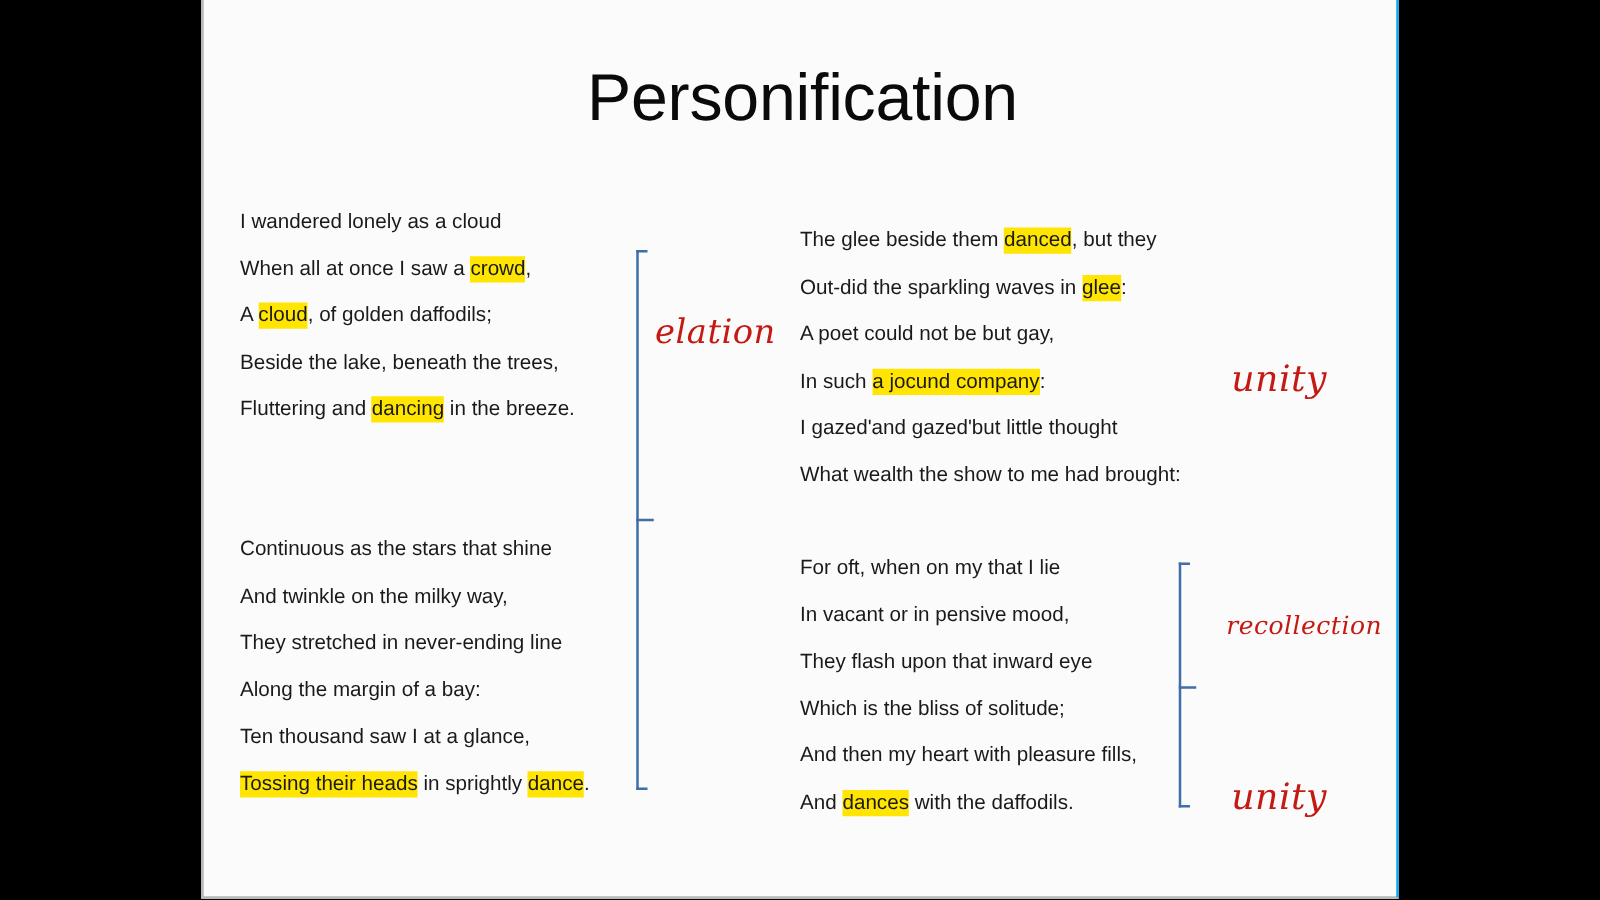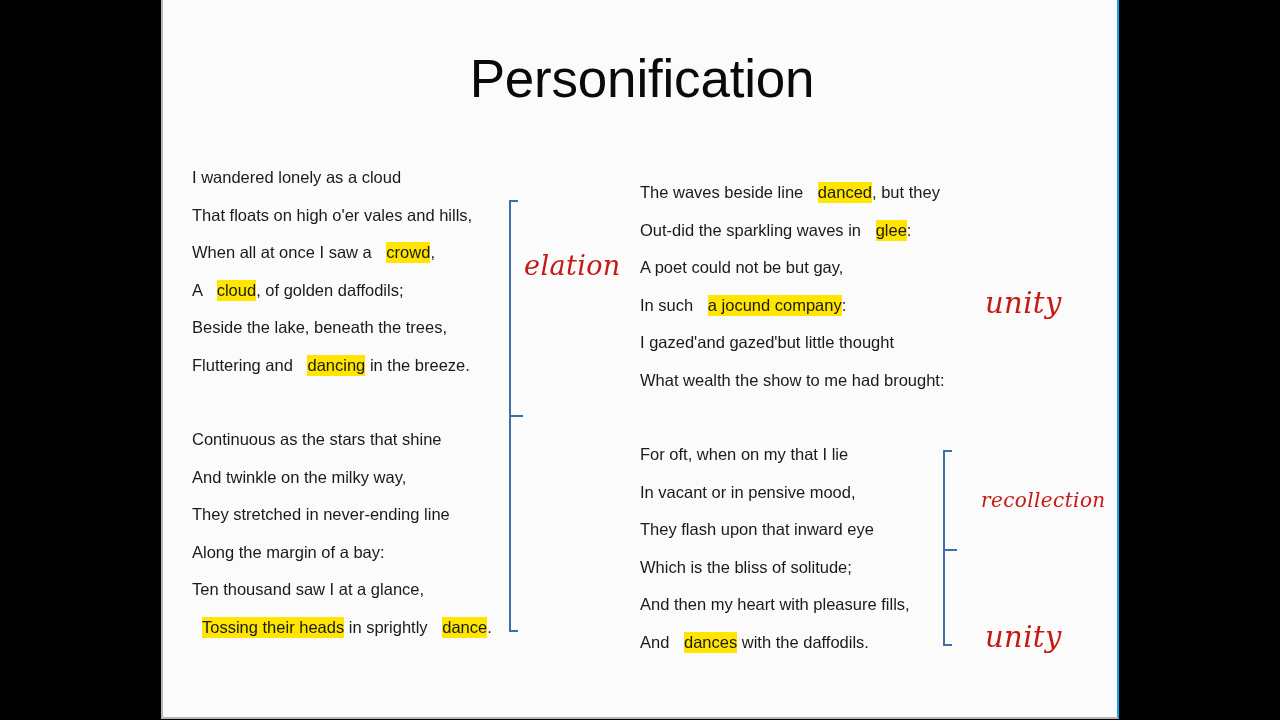--- a/index.html
+++ b/index.html
@@ -69,21 +69,20 @@
   }
   .poem-line {
     height: 37.5px;
     line-height: 37.5px;
     white-space: nowrap;
   }
   .hl {
     background: #ffe500;
     padding: 1px 0 2px 0;
     box-decoration-break: clone;
-    margin-left: 10px;
     -webkit-box-decoration-break: clone;
   }
 
   
   #stanza1 { left: 29px;  top: 159px; }
   #stanza2 { left: 29px;  top: 421px; }
   #stanza3 { left: 477px; top: 174px; }
   #stanza4 { left: 477px; top: 436px; }
 
   
@@ -143,38 +142,37 @@
 
   <div class="bar-left"></div>
   <div class="bar-right"></div>
 
   <div id="slide">
 
     <div id="title">Personification</div>
 
     <div class="poem-col" id="stanza1">
         <div class="poem-line"><span>I wandered lonely as a cloud</span></div>
-        <div class="poem-line"><span>That floats on high o'er vales and hills,</span></div>
         <div class="poem-line"><span>When all at once I saw a </span><span class="hl">crowd</span><span>,</span></div>
         <div class="poem-line"><span>A </span><span class="hl">cloud</span><span>, of golden daffodils;</span></div>
         <div class="poem-line"><span>Beside the lake, beneath the trees,</span></div>
         <div class="poem-line"><span>Fluttering and </span><span class="hl">dancing</span><span> in the breeze.</span></div>
       </div>
 
     <div class="poem-col" id="stanza2">
         <div class="poem-line"><span>Continuous as the stars that shine</span></div>
         <div class="poem-line"><span>And twinkle on the milky way,</span></div>
         <div class="poem-line"><span>They stretched in never-ending line</span></div>
         <div class="poem-line"><span>Along the margin of a bay:</span></div>
         <div class="poem-line"><span>Ten thousand saw I at a glance,</span></div>
         <div class="poem-line"><span class="hl">Tossing their heads</span><span> in sprightly </span><span class="hl">dance</span><span>.</span></div>
       </div>
 
     <div class="poem-col" id="stanza3">
-        <div class="poem-line"><span>The waves beside line </span><span class="hl">danced</span><span>, but they</span></div>
+        <div class="poem-line"><span>The glee beside them </span><span class="hl">danced</span><span>, but they</span></div>
         <div class="poem-line"><span>Out-did the sparkling waves in </span><span class="hl">glee</span><span>:</span></div>
         <div class="poem-line"><span>A poet could not be but gay,</span></div>
         <div class="poem-line"><span>In such </span><span class="hl">a jocund company</span><span>:</span></div>
         <div class="poem-line"><span>I gazed'and gazed'but little thought</span></div>
         <div class="poem-line"><span>What wealth the show to me had brought:</span></div>
       </div>
 
     <div class="poem-col" id="stanza4">
         <div class="poem-line"><span>For oft, when on my that I lie</span></div>
         <div class="poem-line"><span>In vacant or in pensive mood,</span></div>

